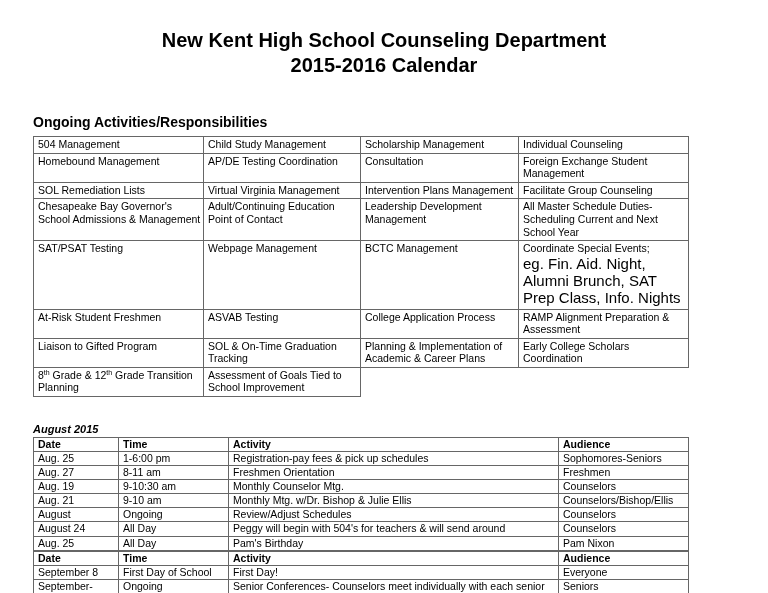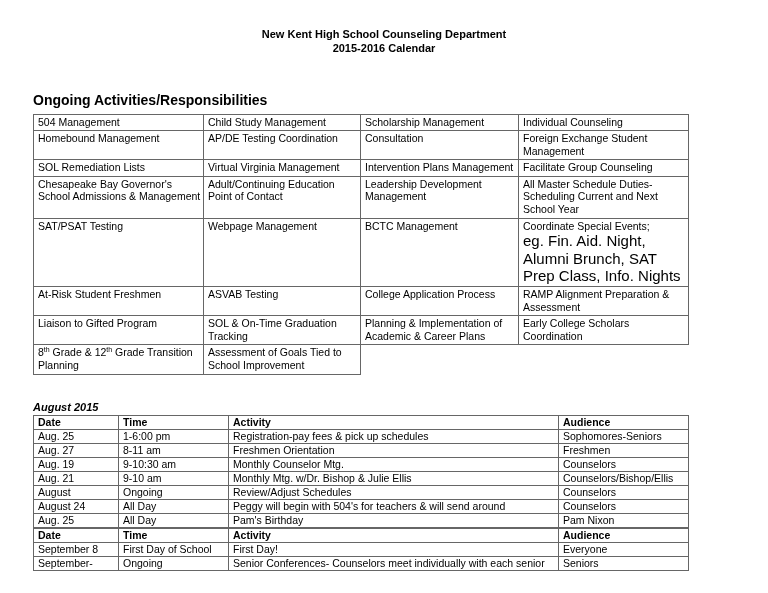--- a/index.html
+++ b/index.html
@@ -9,21 +9,21 @@
     color: #000000;
     font-family: "Liberation Sans", sans-serif;
     overflow: hidden;
   }
   .doc { position: relative; width: 768px; height: 593px; }
 
   .title {
     padding-top: 28px;
     text-align: center;
     font-weight: bold;
-    font-size: 11px;
+    font-size: 20px;
     line-height: 1.25;
   }
 
   .content { margin-left: 33px; width: 655px; }
 
   .section-heading {
     font-weight: bold;
     font-size: 14px;
     margin: 0 0 6px 0;
   }

